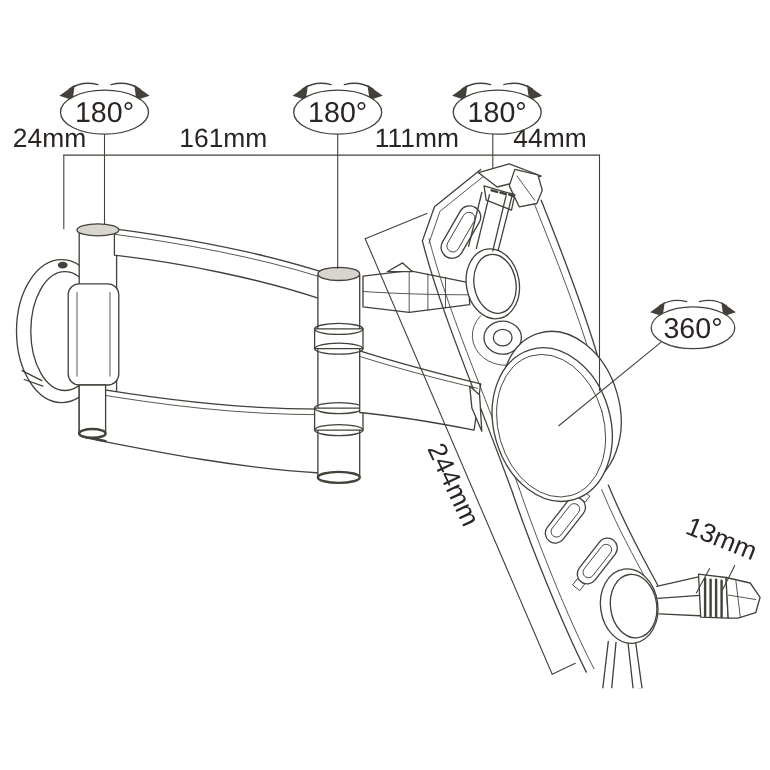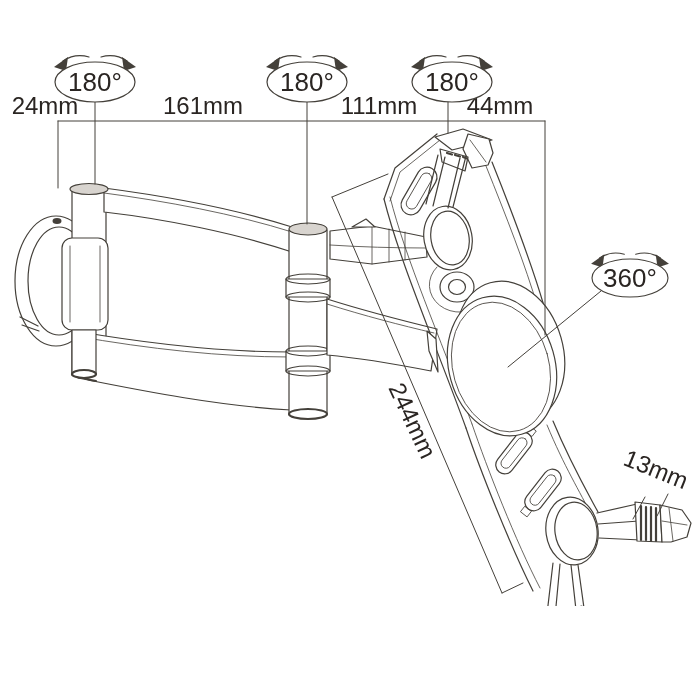--- a/index.html
+++ b/index.html
@@ -1,21 +1,21 @@
 <!DOCTYPE html>
 <html style="--line: #44403a; --text: #2a2522; --bg: #ffffff;"><head>
 <meta charset="utf-8">
 <style>
   :root{
     --line:#44403a;
     --text:#2a2522;
     --bg:#ffffff;
   }
   html,body{margin:0;padding:0;background:var(--bg);}
-  .stage{width:700px;height:606px;position:relative;background:var(--bg);overflow:hidden;}
+  .stage{width:700px;height:606px;position:relative;background:var(--bg);overflow:hidden;margin-top:20px;}
   svg{display:block}
   .ln{fill:none;stroke:var(--line);stroke-width:1.2;stroke-linejoin:round;stroke-linecap:round;}
   .fw{fill:#ffffff;stroke:var(--line);stroke-width:1.2;stroke-linejoin:round;stroke-linecap:round;}
   .fg{fill:#d8d4cf;stroke:var(--line);stroke-width:1.2;}
   .thin{stroke-width:.8;}
   .thick{stroke-width:2.2;}
   .dim{fill:none;stroke:var(--line);stroke-width:1;stroke-linecap:round;}
   .head{fill:var(--line);stroke:none;}
   text{font-family:"Liberation Sans","DejaVu Sans",sans-serif;fill:var(--text);}
   .dimtxt{font-size:24px;}

